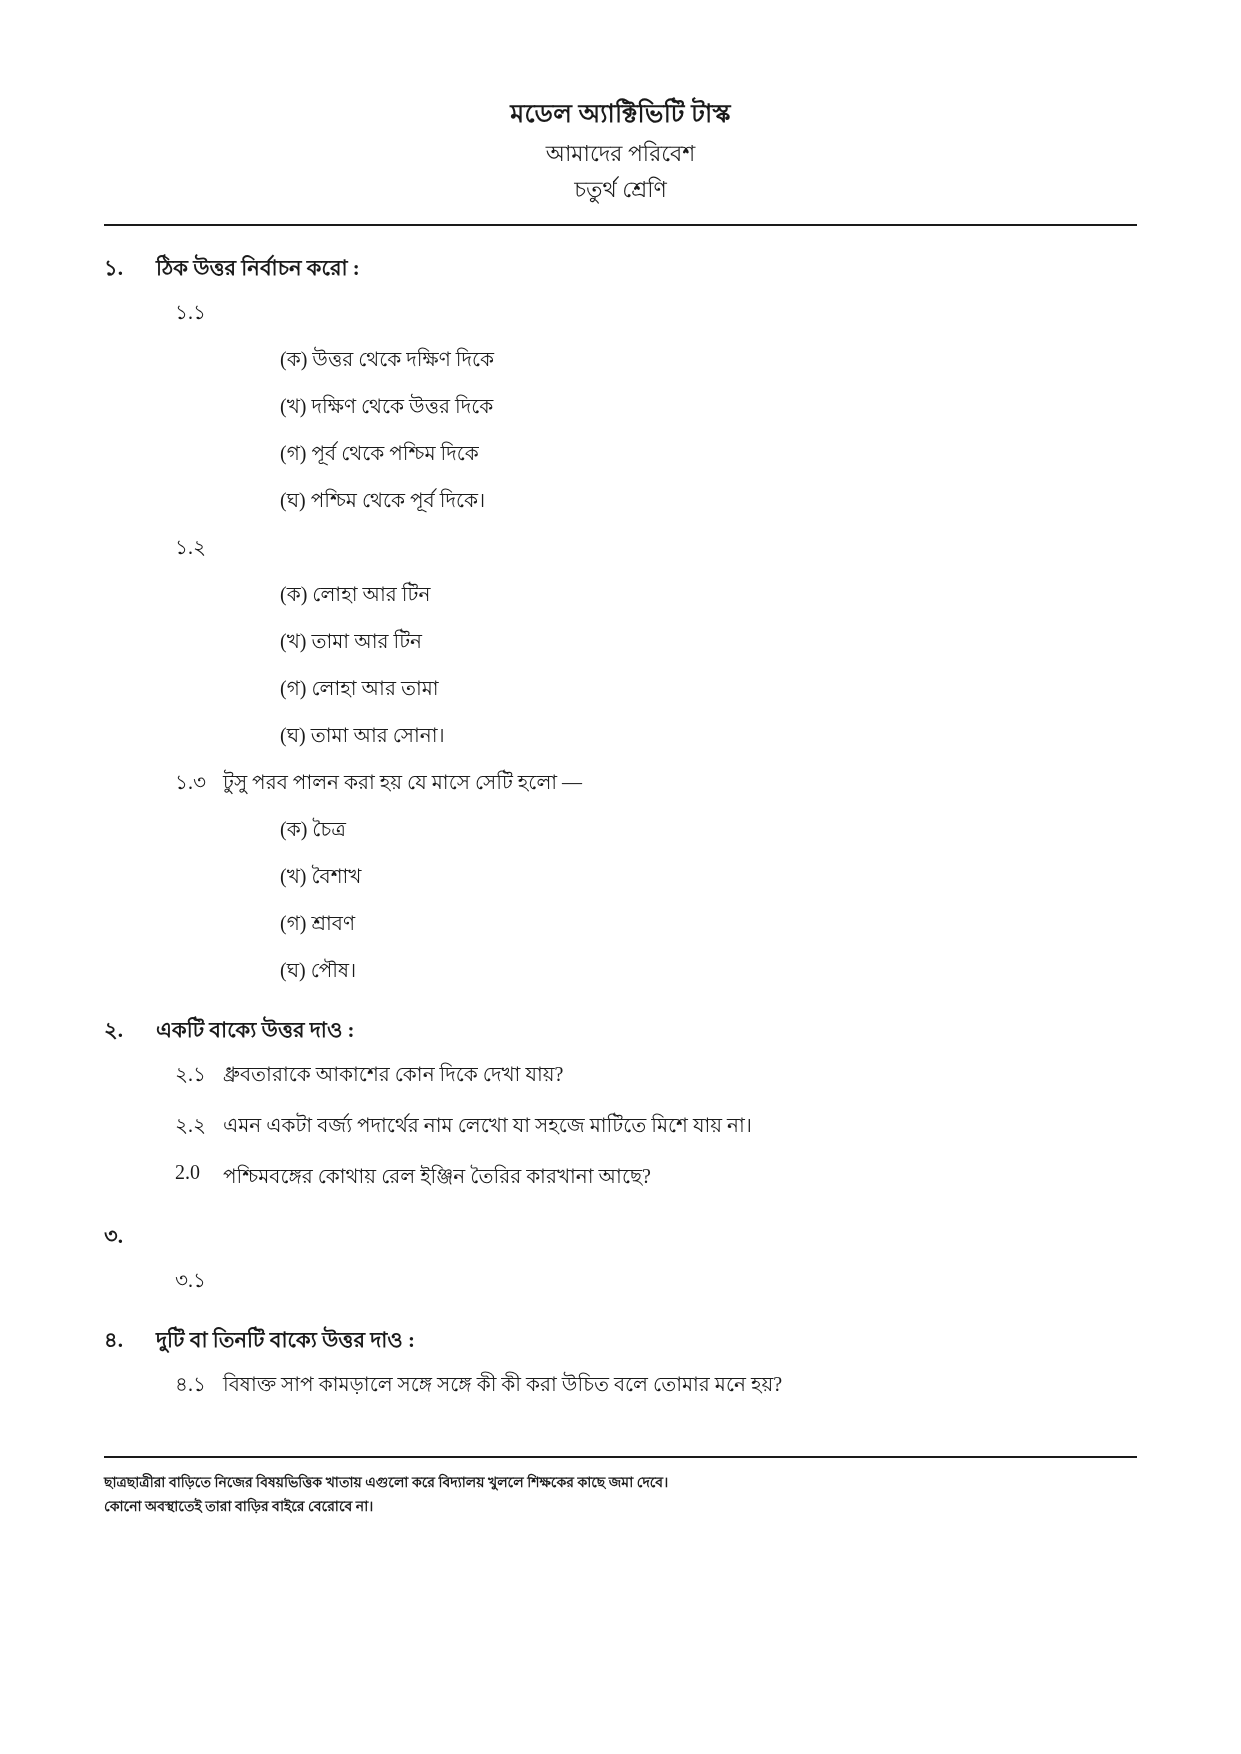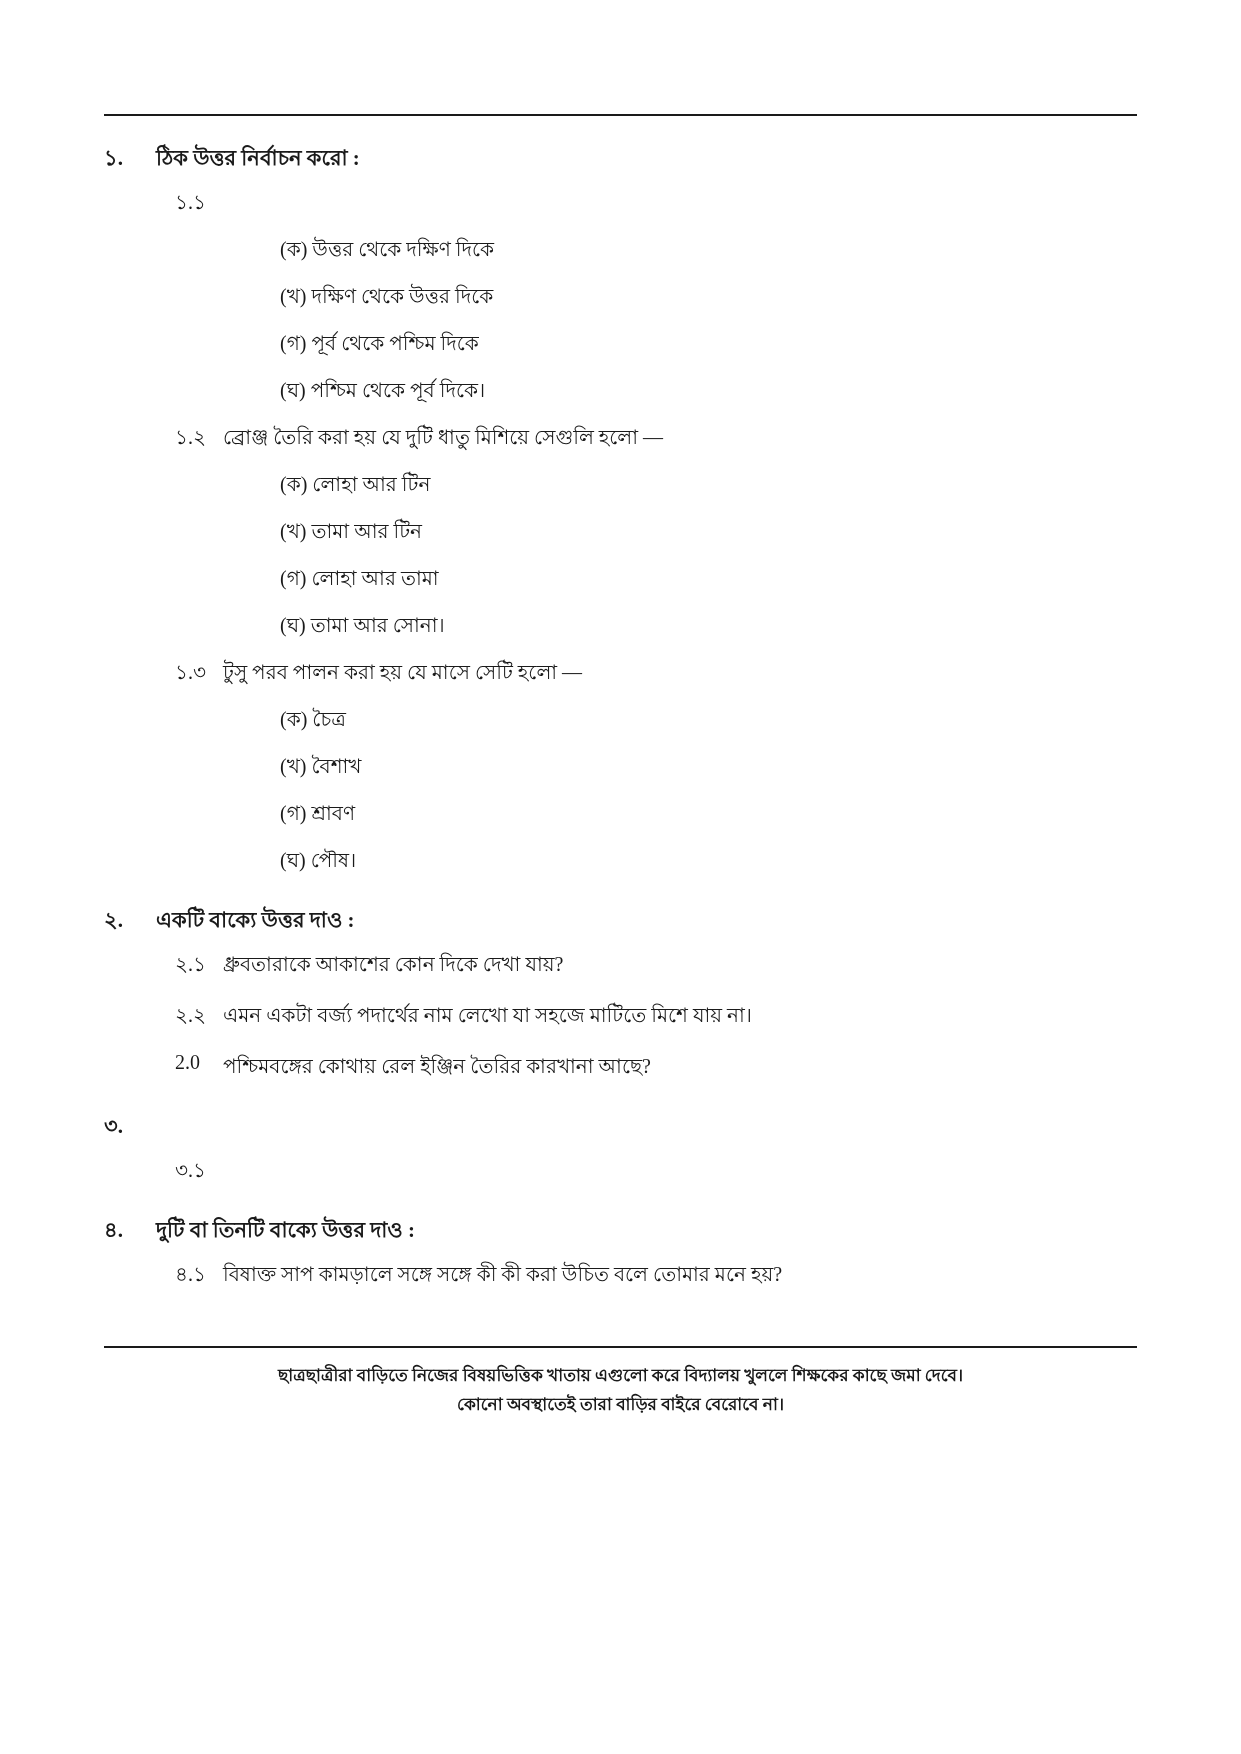--- a/index.html
+++ b/index.html
@@ -84,35 +84,40 @@
   }
   .spaced-sub {
     margin-bottom: 18px;
   }
   .footer-rule {
     border: 0;
     border-top: 2px solid #1a1a1a;
     margin: 54px 0 0 0;
   }
   .footer {
-    text-align: center;
-    font-size: 17px;
+    text-align: left;
+    font-size: 14px;
     font-weight: 600;
     line-height: 1.6;
     margin-top: 14px;
   }
   .footer div {
     margin-bottom: 2px;
   }
 </style>
 </head>
 <body>
 
 <div class="page">
 
+  <div class="header">
+    <div class="title">মডেল অ্যাক্টিভিটি টাস্ক</div>
+    <div class="subject">আমাদের পরিবেশ</div>
+    <div class="grade">চতুর্থ শ্রেণি</div>
+  </div>
 
   <hr class="rule">
 
   <div class="body-area">
 
     <div class="qblock">
       <div class="q-main">
         <span class="num">১.</span>
         <span>ঠিক  উত্তর নির্বাচন করো :</span>
       </div>
@@ -123,21 +128,20 @@
         </div>
         <div class="opt">(ক) উত্তর থেকে দক্ষিণ দিকে</div>
         <div class="opt">(খ) দক্ষিণ থেকে উত্তর দিকে</div>
         <div class="opt">(গ) পূর্ব থেকে পশ্চিম দিকে</div>
         <div class="opt">(ঘ) পশ্চিম থেকে পূর্ব দিকে।</div>
       </div>
 
       <div class="subgroup">
         <div class="q-sub">
           <span class="num">১.২</span>
-          <span>ব্রোঞ্জ তৈরি করা হয় যে দুটি ধাতু মিশিয়ে সেগুলি হলো —</span>
         </div>
         <div class="opt">(ক) লোহা আর টিন</div>
         <div class="opt">(খ) তামা আর টিন</div>
         <div class="opt">(গ) লোহা আর তামা</div>
         <div class="opt">(ঘ) তামা আর সোনা।</div>
       </div>
 
       <div class="subgroup">
         <div class="q-sub">
           <span class="num">১.৩</span>

